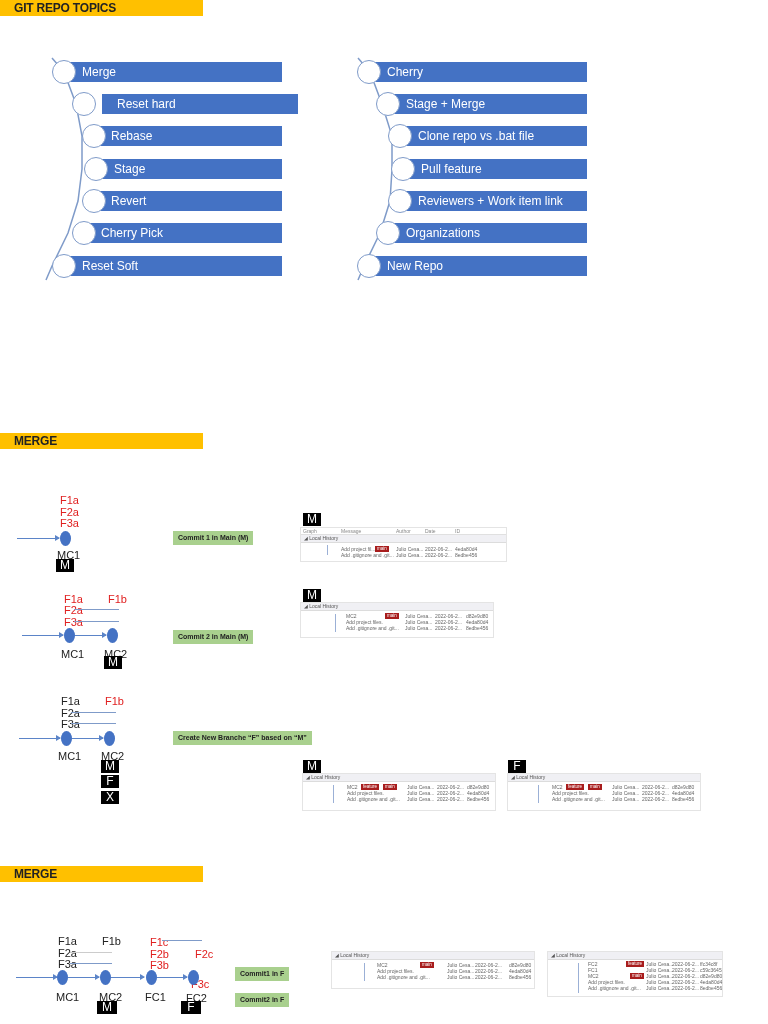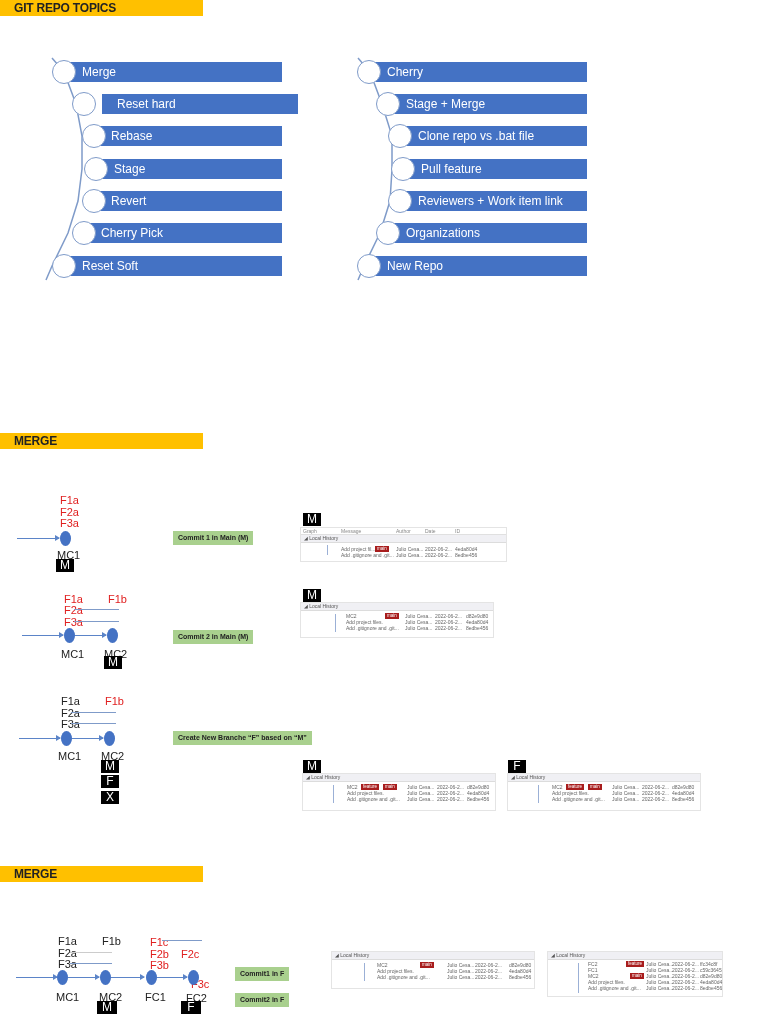--- a/index.html
+++ b/index.html
@@ -243,21 +243,21 @@
   <div class="lbl" style="left:58px;top:947px;">F2a</div>
   <div class="hline" style="left:70px;top:952px;width:42px;background:#ccc;"></div>
   <div class="lbl" style="left:58px;top:958px;">F3a</div>
   <div class="hline" style="left:70px;top:963px;width:42px;"></div>
   <div class="lbl" style="left:102px;top:935px;">F1b</div>
 
   <div class="lbl red" style="left:150px;top:936px;">F1c</div>
   <div class="hline" style="left:162px;top:940px;width:40px;"></div>
   <div class="lbl red" style="left:150px;top:948px;">F2b</div>
   <div class="lbl red" style="left:150px;top:959px;">F3b</div>
-  <div class="lbl red" style="left:181px;top:948px;">F2c</div>
+  <div class="lbl red" style="left:195px;top:948px;">F2c</div>
   <div class="lbl red" style="left:191px;top:958px;margin-top:20px;">F3c</div>
 
   <div class="arrow" style="left:16px;top:977px;width:41px;"></div>
   <div class="node" style="left:57px;top:970px;"></div>
   <div class="arrow" style="left:68px;top:977px;width:31px;"></div>
   <div class="node" style="left:100px;top:970px;"></div>
   <div class="arrow" style="left:111px;top:977px;width:33px;"></div>
   <div class="node" style="left:146px;top:970px;"></div>
   <div class="arrow" style="left:157px;top:977px;width:30px;"></div>
   <div class="node" style="left:188px;top:970px;"></div>

